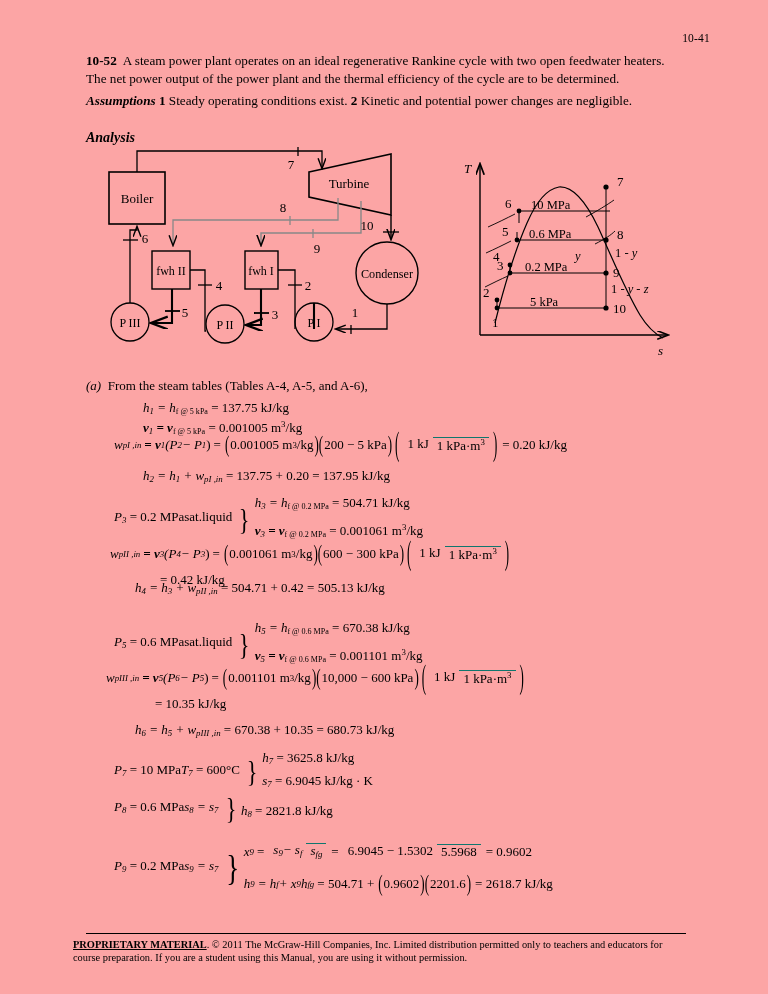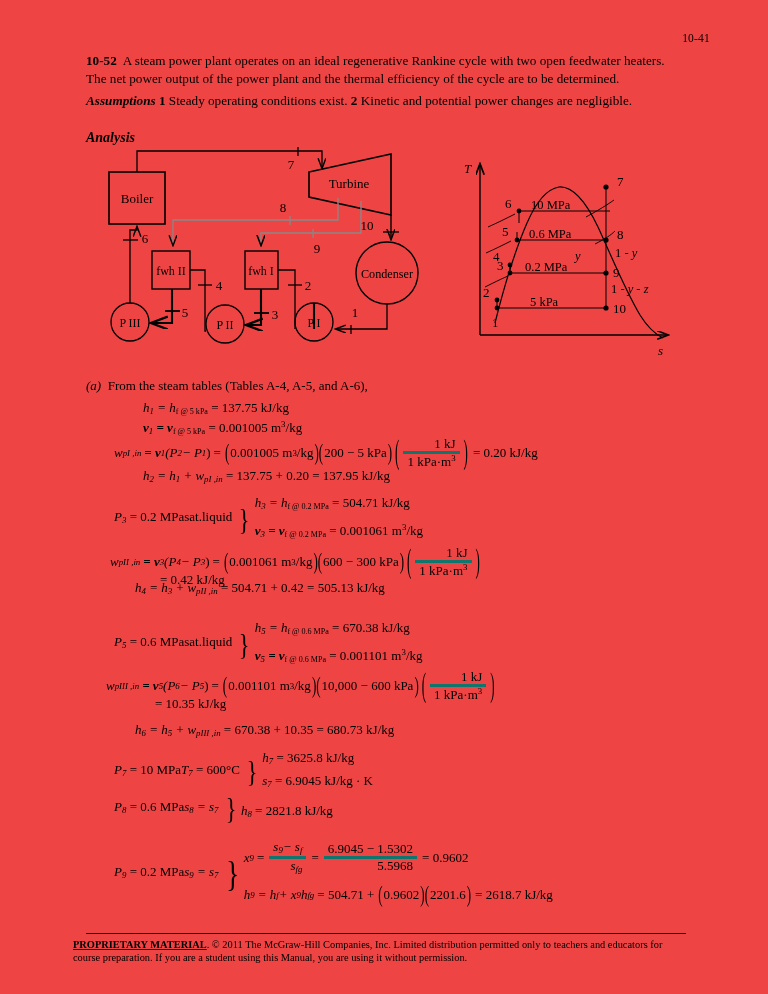--- a/index.html
+++ b/index.html
@@ -8,21 +8,21 @@
     background: #ffffff;
   }
   body {
     font-family: "Liberation Serif", "DejaVu Serif", serif;
     color: #000000;
   }
   .page {
     position: relative;
     width: 768px;
     height: 994px;
-    background: #ef4444;
+    background: #fca5a5;
     overflow: hidden;
   }
 
   
   .page-header {
     position: absolute;
     top: 32px;
     right: 58px;
     font-size: 11.5px;
     letter-spacing: 0.2px;
@@ -103,28 +103,27 @@
   .bold-v {
     font-weight: bold;
     font-style: italic;
   }
 
   .row { display: flex; align-items: center; white-space: nowrap; }
 
   
   .frac {
     display: inline-flex;
-    flex-direction: column;
     vertical-align: middle;
     text-align: right;
     margin: 0 2px;
     line-height: 1.08;
   }
   .frac > .num { padding: 0 4px; }
-  .frac > .den { padding: 0 4px; border-top: 3px solid #0f766e; }
+  .frac > .den { padding: 0 4px; border-top: 1px solid #0f766e; }
 
   
   .paren {
     display: inline-block;
     font-size: 1.0em;
     transform: scaleY(2.55);
     transform-origin: center;
     margin: 0 2px;
   }
   .paren-sm {

